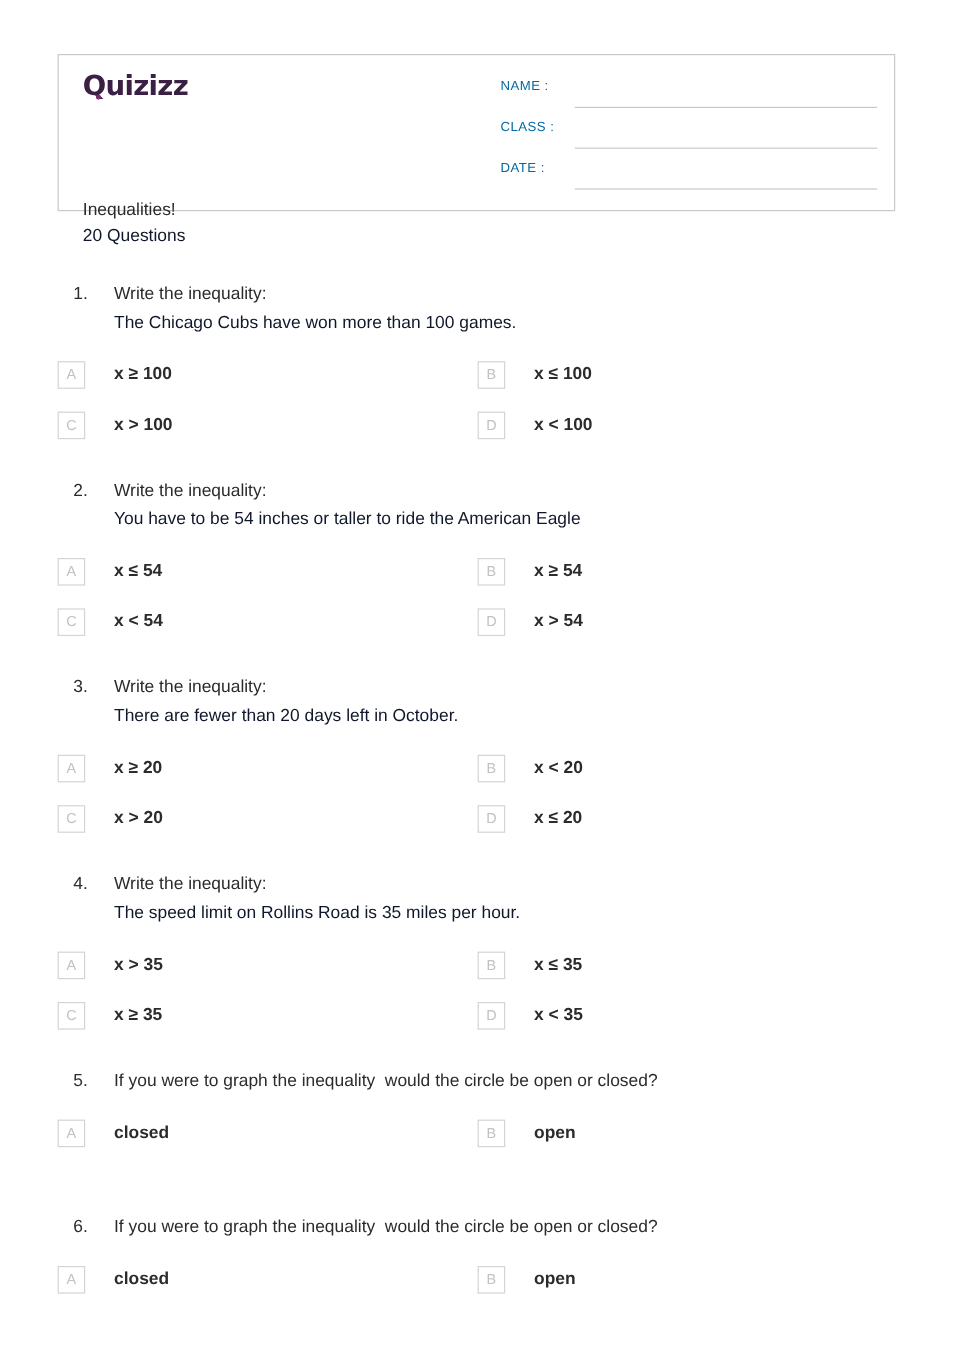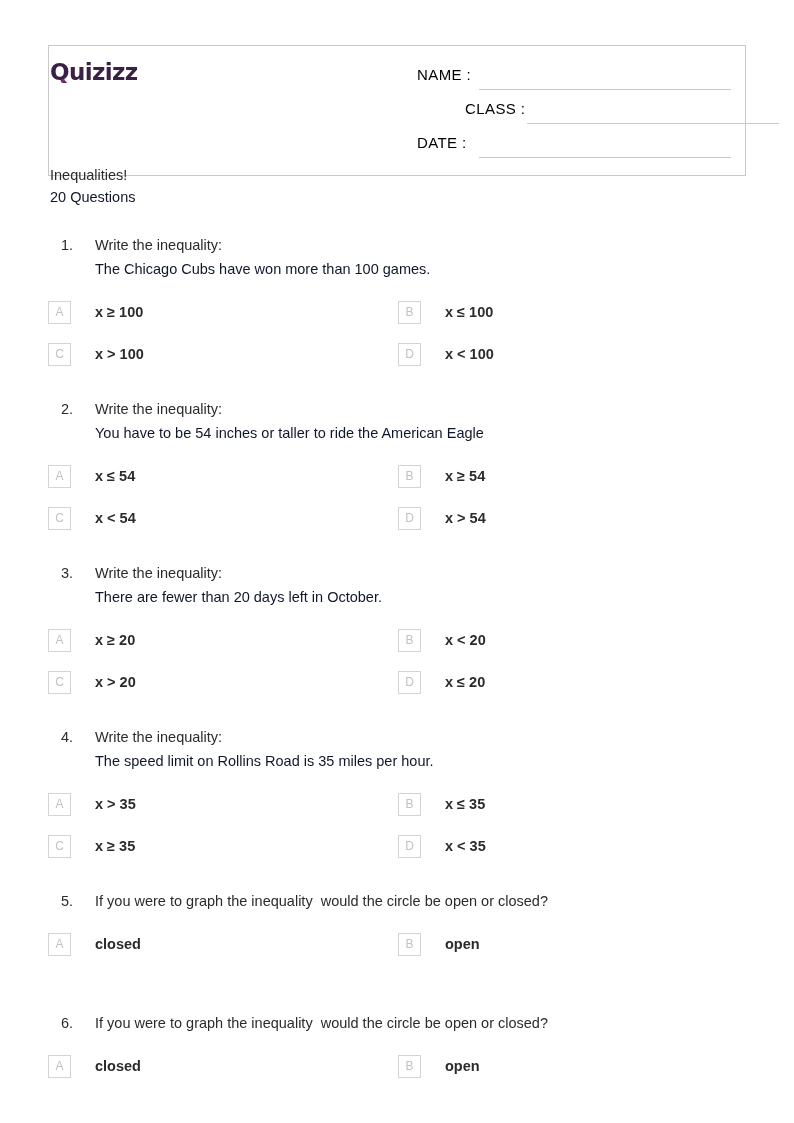--- a/index.html
+++ b/index.html
@@ -28,21 +28,21 @@
     left: 48px;
     top: 45px;
     width: 698px;
     height: 131px;
     box-sizing: border-box;
     border: 1px solid #c9c9c9;
     background: #ffffff;
   }
   .header-left {
     position: absolute;
-    left: 0;
+    left: 19px;
     top: 0;
     width: 350px;
     height: 100%;
   }
   .brand-logo {
     position: absolute;
     left: 1px;
     top: 15px;
     font-size: 23px;
     font-weight: bold;
@@ -86,28 +86,28 @@
     right: 0;
     height: 100%;
   }
   .field-row {
     position: absolute;
     left: 0;
     width: 322px;
     height: 34px;
   }
   .field-row.r0 { top: 20px; }
-  .field-row.r1 { top: 54px; margin-left: 48px; }
+  .field-row.r1 { top: 54px; }
   .field-row.r2 { top: 88px; }
   .field-label {
     position: absolute;
     left: 0;
     top: 0;
-    font-size: 15px;
-    color: #000000;
+    font-size: 11px;
+    color: #0369a1;
     letter-spacing: 0.4px;
     white-space: nowrap;
     text-align: center;
   }
   .field-line {
     position: absolute;
     left: 62px;
     right: 8px;
     top: 23px;
     border-bottom: 1px solid #c9c9c9;

